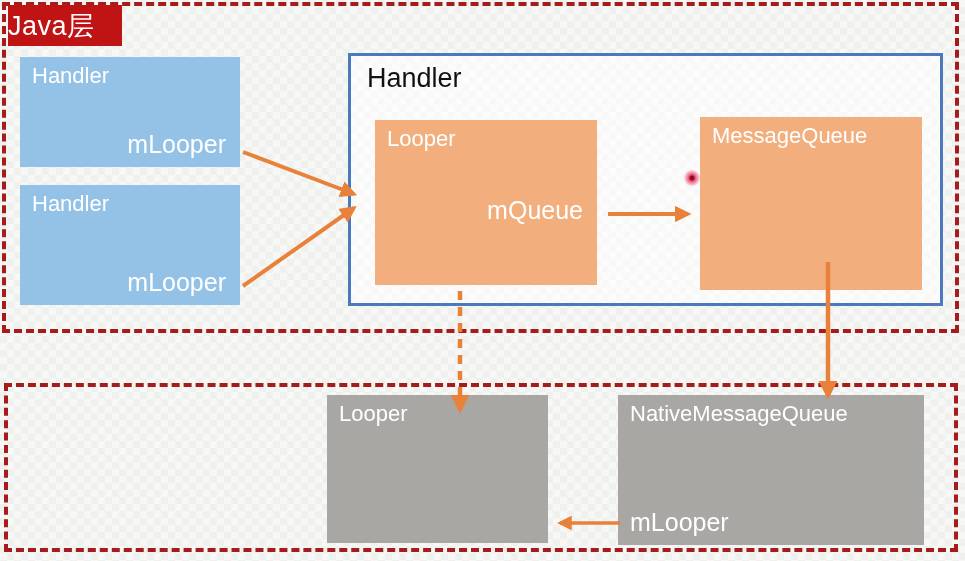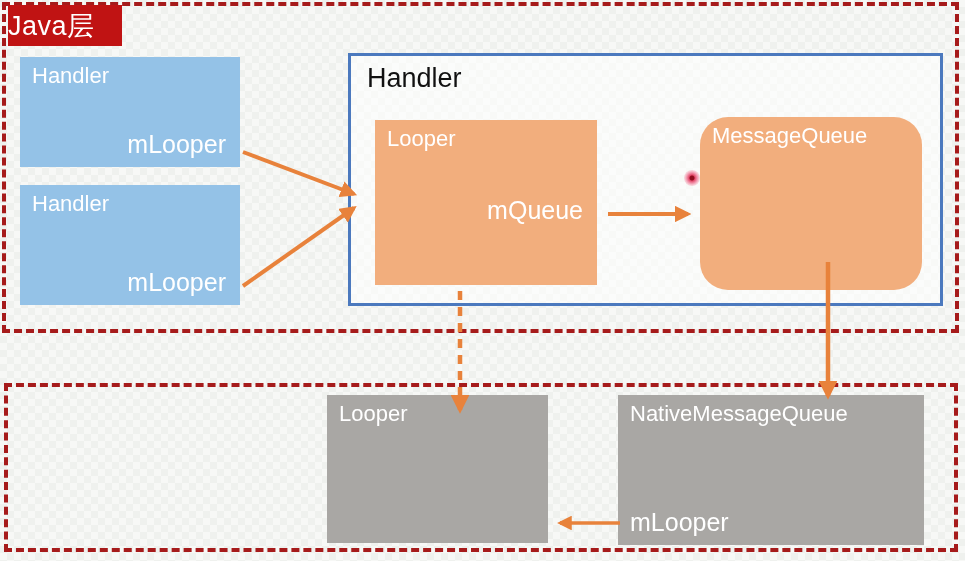--- a/index.html
+++ b/index.html
@@ -31,21 +31,21 @@
   .thread-title{
     position:absolute;left:16px;top:7px;font-size:27px;color:#111111;
   }
   .node{position:absolute;box-sizing:border-box;color:#ffffff;}
   .node-blue{background:#94c2e7;}
   .node-orange{background:#f2ae7d;}
   .node-gray{background:#a9a7a4;}
   .handler1{left:20px;top:57px;width:220px;height:110px;}
   .handler2{left:20px;top:185px;width:220px;height:120px;}
   .jlooper{left:375px;top:120px;width:222px;height:165px;}
-  .jmq{left:700px;top:117px;width:222px;height:173px;border-radius:28px;}
+  .jmq{left:700px;top:117px;width:222px;height:173px;}
   .nlooper{left:327px;top:395px;width:221px;height:148px;}
   .nmq{left:618px;top:395px;width:306px;height:150px;}
   .box-title{position:absolute;left:12px;top:6px;font-size:22px;}
   .field-br{position:absolute;right:14px;bottom:8px;font-size:25px;}
   .field-bl{position:absolute;left:12px;bottom:8px;font-size:25px;}
   .field-mid-right{position:absolute;right:14px;top:76px;font-size:25px;}
   .arrows{position:absolute;left:0;top:0;width:965px;height:561px;pointer-events:none;}
   .laser-dot{
     position:absolute;left:684px;top:170px;width:16px;height:16px;border-radius:50%;
     background:radial-gradient(circle,

